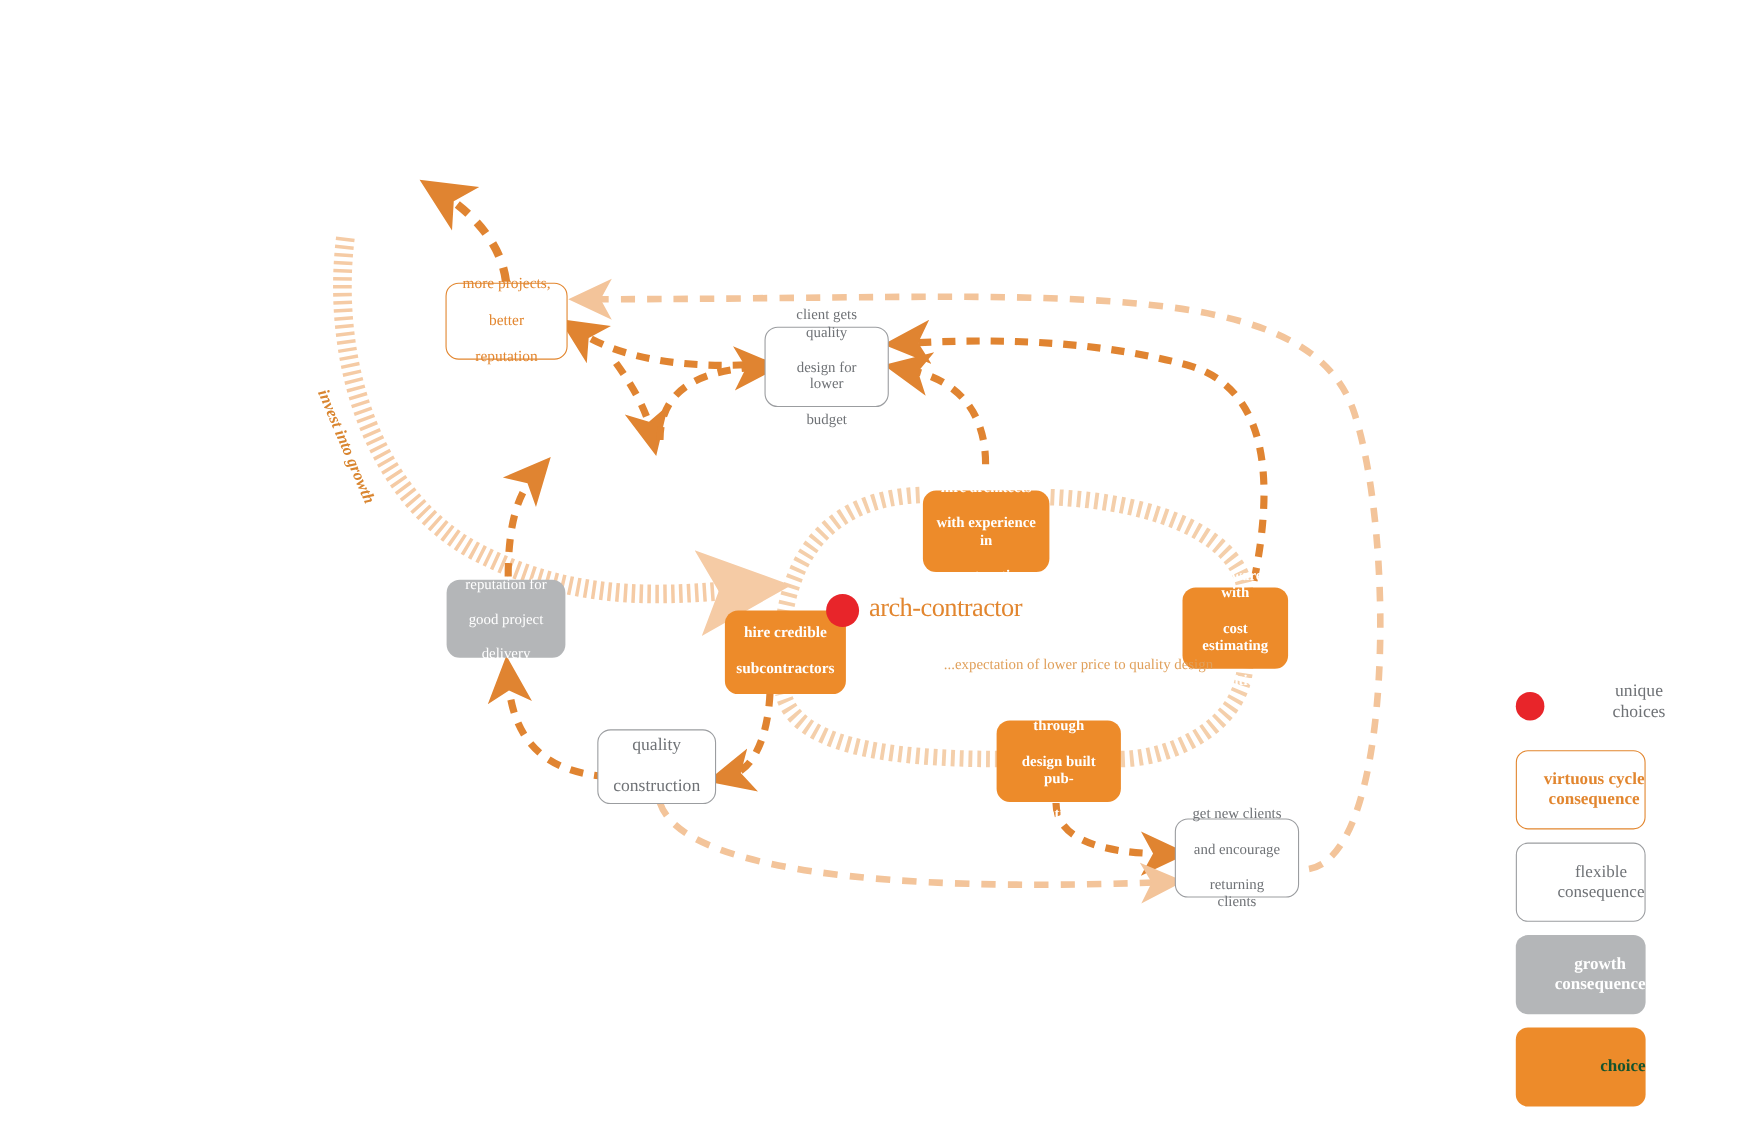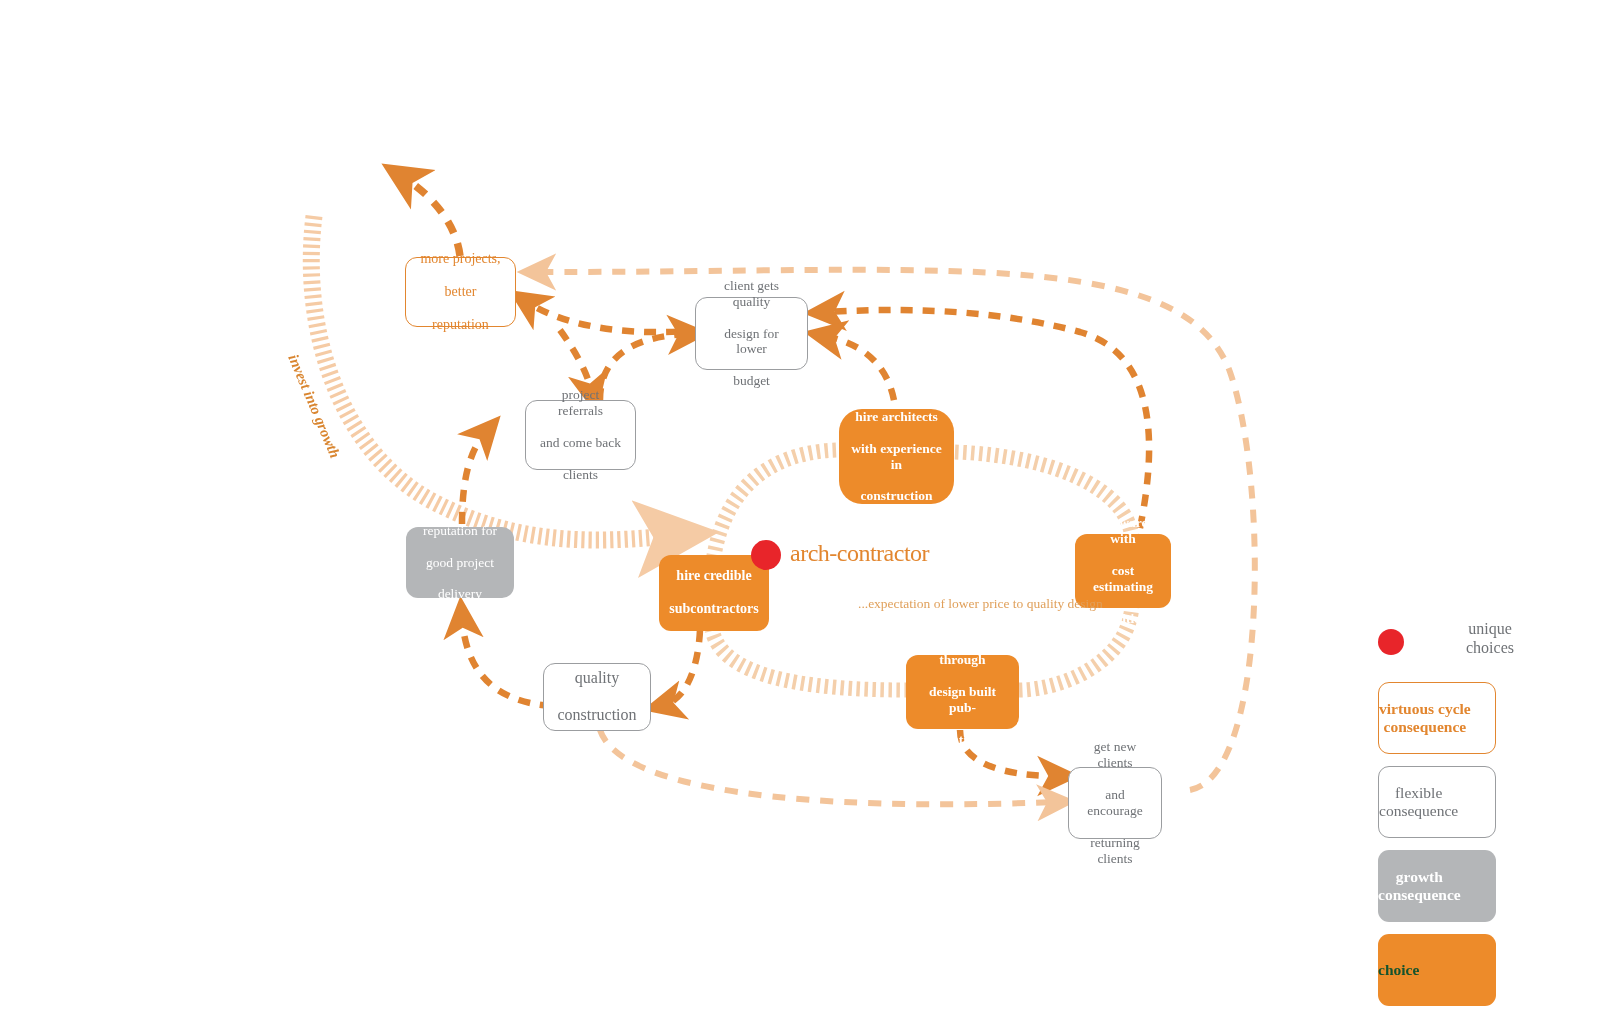--- a/index.html
+++ b/index.html
@@ -47,21 +47,21 @@
     position:absolute;left:751px;top:540px;width:30px;height:30px;
     border-radius:50%;background:#E8252A;
   }
 
   
   #legend{position:absolute;left:1374px;top:612px;width:200px;}
   #lg-dot{left:4px;top:17px;width:26px;height:26px;border-radius:50%;background:#E8252A;position:absolute;}
   #lg-dot-label{position:absolute;left:46px;top:8px;width:140px;color:#6f7276;font-size:16px;text-align:center;line-height:1.18;}
   .lg-box{
     position:absolute;left:4px;width:118px;box-sizing:border-box;
-    border-radius:11px;display:flex;align-items:center;justify-content:flex-start;
+    border-radius:11px;display:flex;align-items:center;justify-content:flex-end;
     text-align:center;line-height:1.18;font-size:15.5px;
   }
   #lg-virtuous{top:70px;height:72px;background:#fff;border:1.5px solid #E2862F;color:#E2862F;font-weight:bold;}
   #lg-flexible{top:154px;height:72px;background:#fff;border:1.3px solid #9b9da0;color:#6f7276;}
   #lg-rigid{top:238px;height:72px;background:#B4B6B8;color:#fff;font-weight:bold;}
   #lg-choice{top:322px;height:72px;background:#ED8B2A;color:#14532d;font-weight:bold;}
 
   .growth-label{
     position:absolute;left:300px;top:352px;
     color:#D9852F;font-size:15px;font-weight:bold;font-style:italic;
@@ -136,52 +136,45 @@
   </div>
 
   <div class="node n-flexible" style="left:695px;top:297px;width:113px;height:73px;font-size:13.5px;">
     <span>
       <span>client gets quality</span><br>
       <span>design for lower</span><br>
       <span>budget</span>
     </span>
   </div>
 
-  <div class="node n-flexible" style="left:525px;top:400px;width:111px;height:70px;font-size:13.5px;">
-    <span>
-      <span>project referrals</span><br>
-      <span>and come back</span><br>
-      <span>clients</span>
-    </span>
-  </div>
 
   <div class="node n-rigid" style="left:406px;top:527px;width:108px;height:71px;font-size:13.5px;">
     <span>
       <span>reputation for</span><br>
       <span>good project</span><br>
       <span>delivery</span>
     </span>
   </div>
 
   <div class="node n-flexible" style="left:543px;top:663px;width:108px;height:68px;font-size:16px;">
     <span>
       <span>quality</span><br>
       <span>construction</span>
     </span>
   </div>
 
-  <div class="node n-flexible" style="left:1068px;top:744px;width:94px;height:72px;font-size:13.5px;margin-top:23px;">
+  <div class="node n-flexible" style="left:1068px;top:744px;width:113px;height:72px;font-size:13.5px;">
     <span>
       <span>get new clients</span><br>
       <span>and encourage</span><br>
       <span>returning clients</span>
     </span>
   </div>
 
-  <div class="node n-choice" style="left:839px;top:409px;width:115px;height:95px;font-size:13.5px;border-radius:23px;">
+  <div class="node n-choice" style="left:839px;top:446px;width:115px;height:74px;font-size:13.5px;">
     <span>
       <span>hire architects</span><br>
       <span>with experience in</span><br>
       <span>construction</span>
     </span>
   </div>
 
   <div class="node n-choice" style="left:659px;top:555px;width:110px;height:76px;font-size:14px;">
     <span>
       <span>hire credible</span><br>

